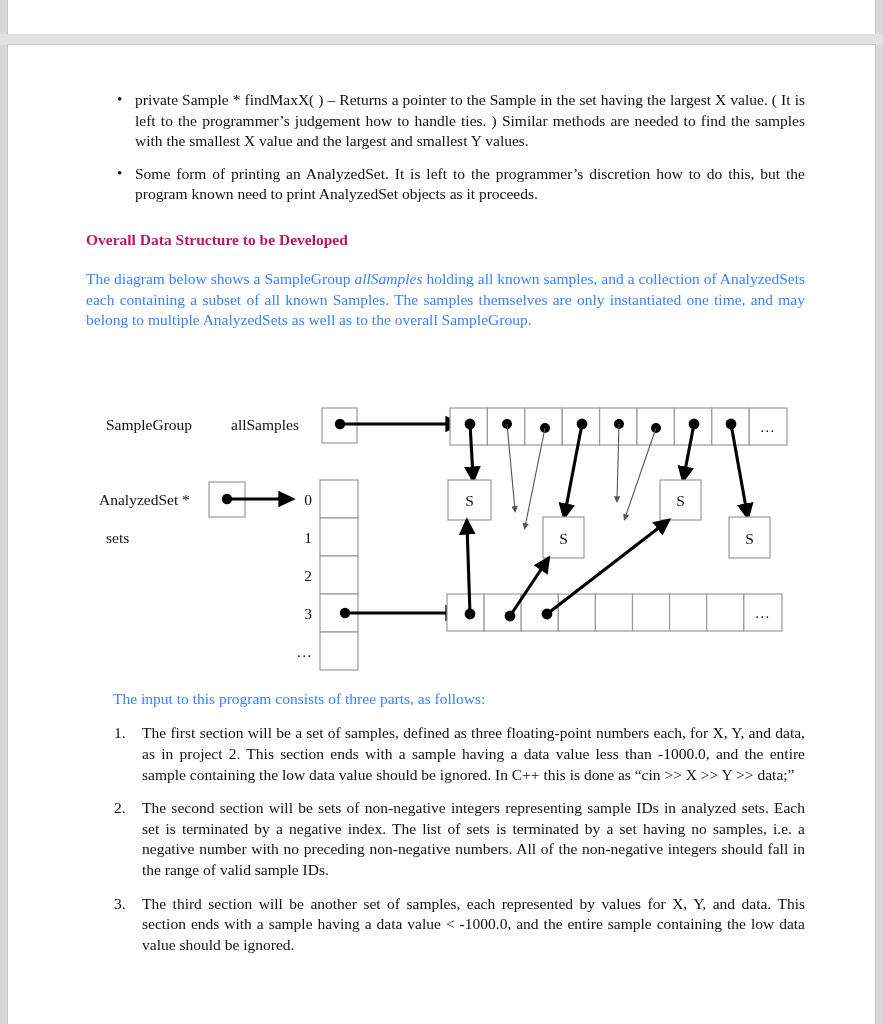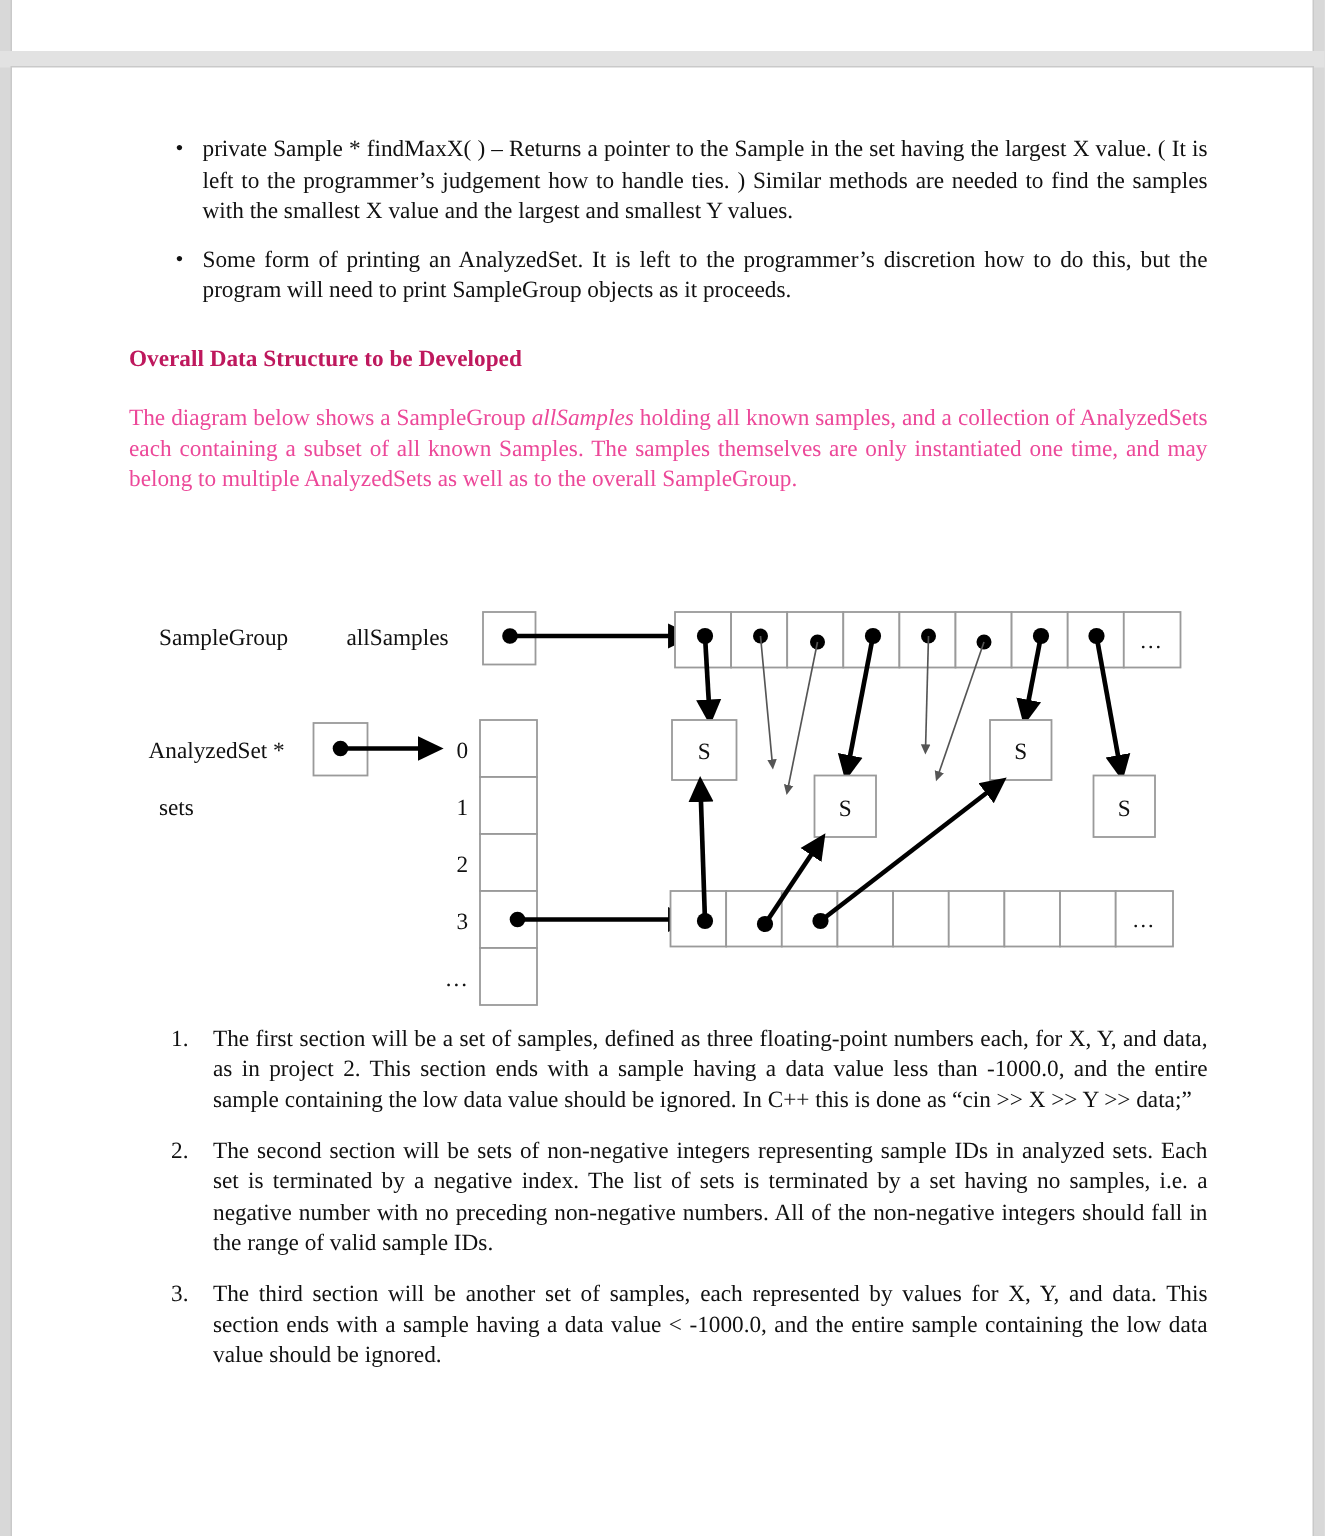--- a/index.html
+++ b/index.html
@@ -82,21 +82,21 @@
     margin: 26px 0 0 0;
     padding: 0;
     color: #be185d;
   }
 
   p.para {
     font-size: 15.5px;
     line-height: 20.6px;
     text-align: justify;
     margin: 20px 0 0 0;
-    color: #ec4899;
+    color: #3b82f6;
   }
   p.para.indent {
     margin-left: 27px;
     text-align: left;
   }
   .ital { font-style: italic; }
 
   ol.numbered {
     list-style: none;
     margin: 14px 0 0 0;
@@ -159,30 +159,31 @@
 <div id="viewer">
 
   <div class="page" id="page-prev"></div>
   <div class="page-gap"></div>
   <div class="page" id="page-current">
 
     <div class="content">
 
       <ul class="bullets">
         <li>private Sample * findMaxX( ) – Returns a pointer to the Sample in the set having the largest X value.  ( It is left to the programmer’s judgement how to handle ties. )  Similar methods are needed to find the samples with the  smallest X value and the largest and smallest Y values.</li>
-        <li>Some form of printing an AnalyzedSet.  It is left to the programmer’s discretion how to do this, but the program will need to print SampleGroup objects as it proceeds.</li>
+        <li>Some form of printing an AnalyzedSet.  It is left to the programmer’s discretion how to do this, but the program known need to print AnalyzedSet objects as it proceeds.</li>
       </ul>
 
       <h2 class="section-head">Overall Data Structure to be Developed</h2>
 
       <p class="para"><span>The diagram below shows a SampleGroup </span><span class="ital">allSamples</span><span> holding all known samples, and a collection of AnalyzedSets each containing a subset of all known Samples.  The samples themselves are only instantiated one time, and may belong to multiple AnalyzedSets as well as to the overall SampleGroup.</span></p>
 
       <div style="height:338px"></div>
 
 
+      <p class="para indent">The input to this program consists of three parts, as follows:</p>
 
       <ol class="numbered">
         <li><span class="num">1.</span><span>The first section will be a set of samples, defined as three floating-point numbers each, for X, Y, and data, as in project 2.  This section ends with a sample having a data value less than -1000.0, and the entire sample containing the low data value should be ignored. In C++ this is done as “cin &gt;&gt; X &gt;&gt; Y &gt;&gt; data;”</span></li>
         <li><span class="num">2.</span><span>The second section will be sets of non-negative integers representing sample IDs in analyzed sets.  Each set is terminated by a negative index.  The list of sets is terminated by a set having no samples, i.e. a negative number with no preceding non-negative numbers.  All of the non-negative integers should fall in the range of valid sample IDs.</span></li>
         <li><span class="num">3.</span><span>The third section will be another set of samples, each represented by values for X, Y, and data. This section ends with a sample having a data value &lt; -1000.0, and the entire sample containing the low data value should be ignored.</span></li>
       </ol>
 
     </div>
   </div>
 

